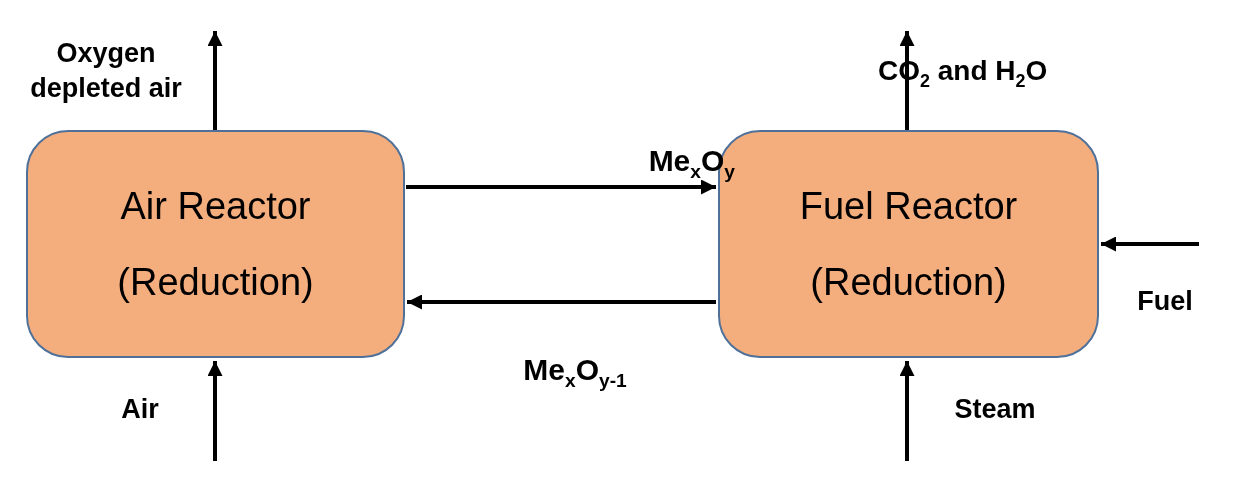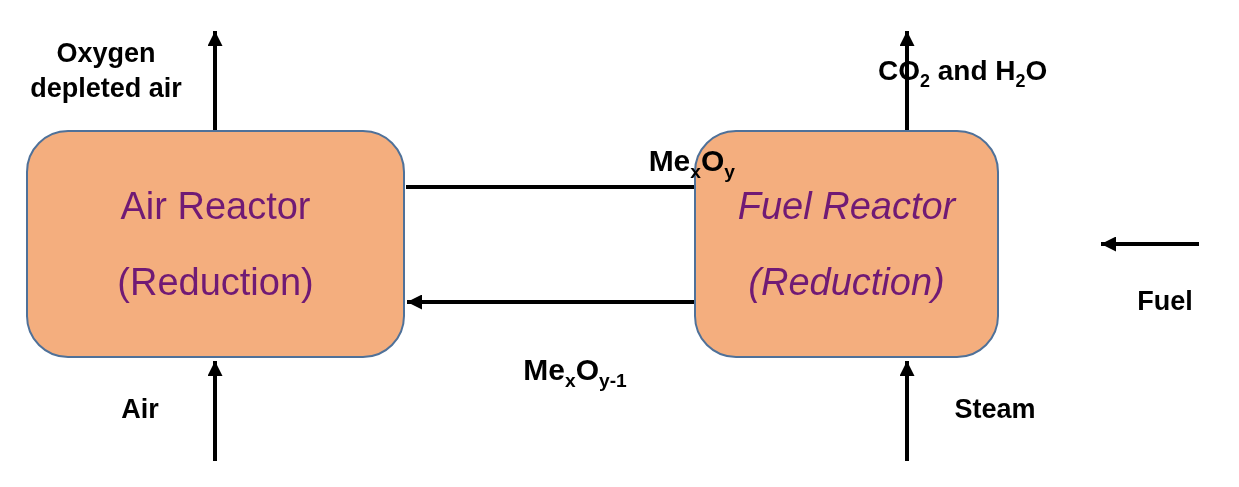--- a/index.html
+++ b/index.html
@@ -26,28 +26,28 @@
     position: absolute;
     background: #F4AE7E;
     border: 2px solid #4F7199;
     border-radius: 42px;
     box-sizing: border-box;
     display: flex;
     flex-direction: column;
     align-items: center;
     justify-content: center;
     gap: 32px;
-    color: #701a75;
+    color: #000000;
     font-size: 38px;
     font-weight: 400;
     text-align: center;
     line-height: 44px;
   }
   .reactor-box.air  { left: 26px;  top: 130px; width: 379px; height: 228px; }
-  .reactor-box.fuel { left: 694px; top: 130px; width: 305px; height: 228px; font-style: italic; }
+  .reactor-box.fuel { left: 718px; top: 130px; width: 381px; height: 228px; }
 
   .flow-label {
     position: absolute;
     color: #000000;
     font-weight: 700;
     white-space: nowrap;
   }
   .flow-label sub {
     font-size: 0.64em;
     vertical-align: sub;

